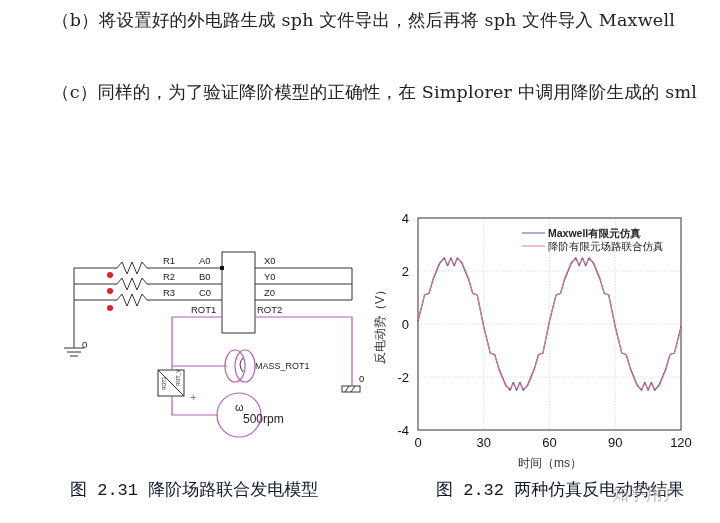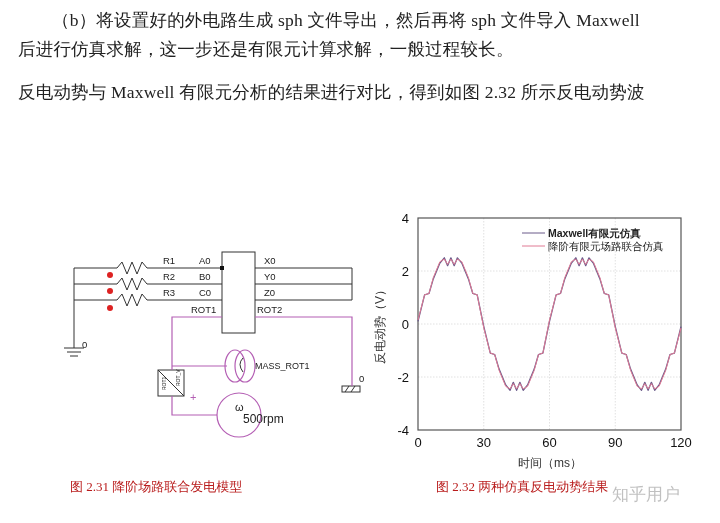--- a/index.html
+++ b/index.html
@@ -6,47 +6,46 @@
   body {
     width: 720px; height: 523px; position: relative; overflow: hidden;
     background: #ffffff; color: #1a1a1a;
     font-family: "DejaVu Serif", "Liberation Serif", serif;
   }
   .para {
     position: absolute; left: 18px; width: 690px;
     font-size: 17.5px; line-height: 29px; color: #222;
     letter-spacing: 0.2px;
   }
-  .line { display: block; white-space: nowrap; font-family: Liberation Serif, serif; }
+  .line { display: block; white-space: nowrap; }
   .indent { padding-left: 34px; }
   #fig1, #fig2 { position: absolute; }
   #fig1 { left: 52px; top: 240px; width: 330px; height: 200px; }
   #fig2 { left: 360px; top: 205px; width: 345px; height: 270px; }
   svg text { font-family: "Liberation Sans", "DejaVu Sans", sans-serif; }
   .caption {
-    position: absolute; top: 478px; font-size: 13px; color: #b91c1c;
+    position: absolute; top: 478px; font-size: 17px; color: #0f172a;
     white-space: nowrap;
-    font-family: Liberation Serif, serif;
+    font-family: Liberation Mono, monospace;
   }
   .watermark {
     position: absolute; left: 612px; top: 483px;
     font-size: 17px; color: rgba(140,140,140,0.55);
     font-family: Liberation Serif, serif; white-space: nowrap;
   }
 </style>
 </head>
 <body>
 
 <div class="para" style="top:6px;">
   <span class="line indent">（b）将设置好的外电路生成 sph 文件导出，然后再将 sph 文件导入 Maxwell</span>
-  <span class="line">后进行仿真求解，这一步还是有限元计算求解，一般过程较长。</span>
 </div>
 
 <div class="para" style="top:78px;">
-  <span class="line">反电动势与 Maxwell 有限元分析的结果进行对比，得到如图 2.32 所示反电动势波</span>
+  <span class="line indent">（c）同样的，为了验证降阶模型的正确性，在 Simplorer 中调用降阶生成的 sml</span>
 </div>
 
 <div id="fig1">
   <svg width="330" height="200" viewBox="0 0 330 200">
     <g stroke="#333" stroke-width="1" fill="none">
 
       <line x1="22" y1="28" x2="22" y2="105"></line>
 
       <line x1="22" y1="28" x2="65" y2="28"></line>
       <line x1="22" y1="44" x2="65" y2="44"></line>

